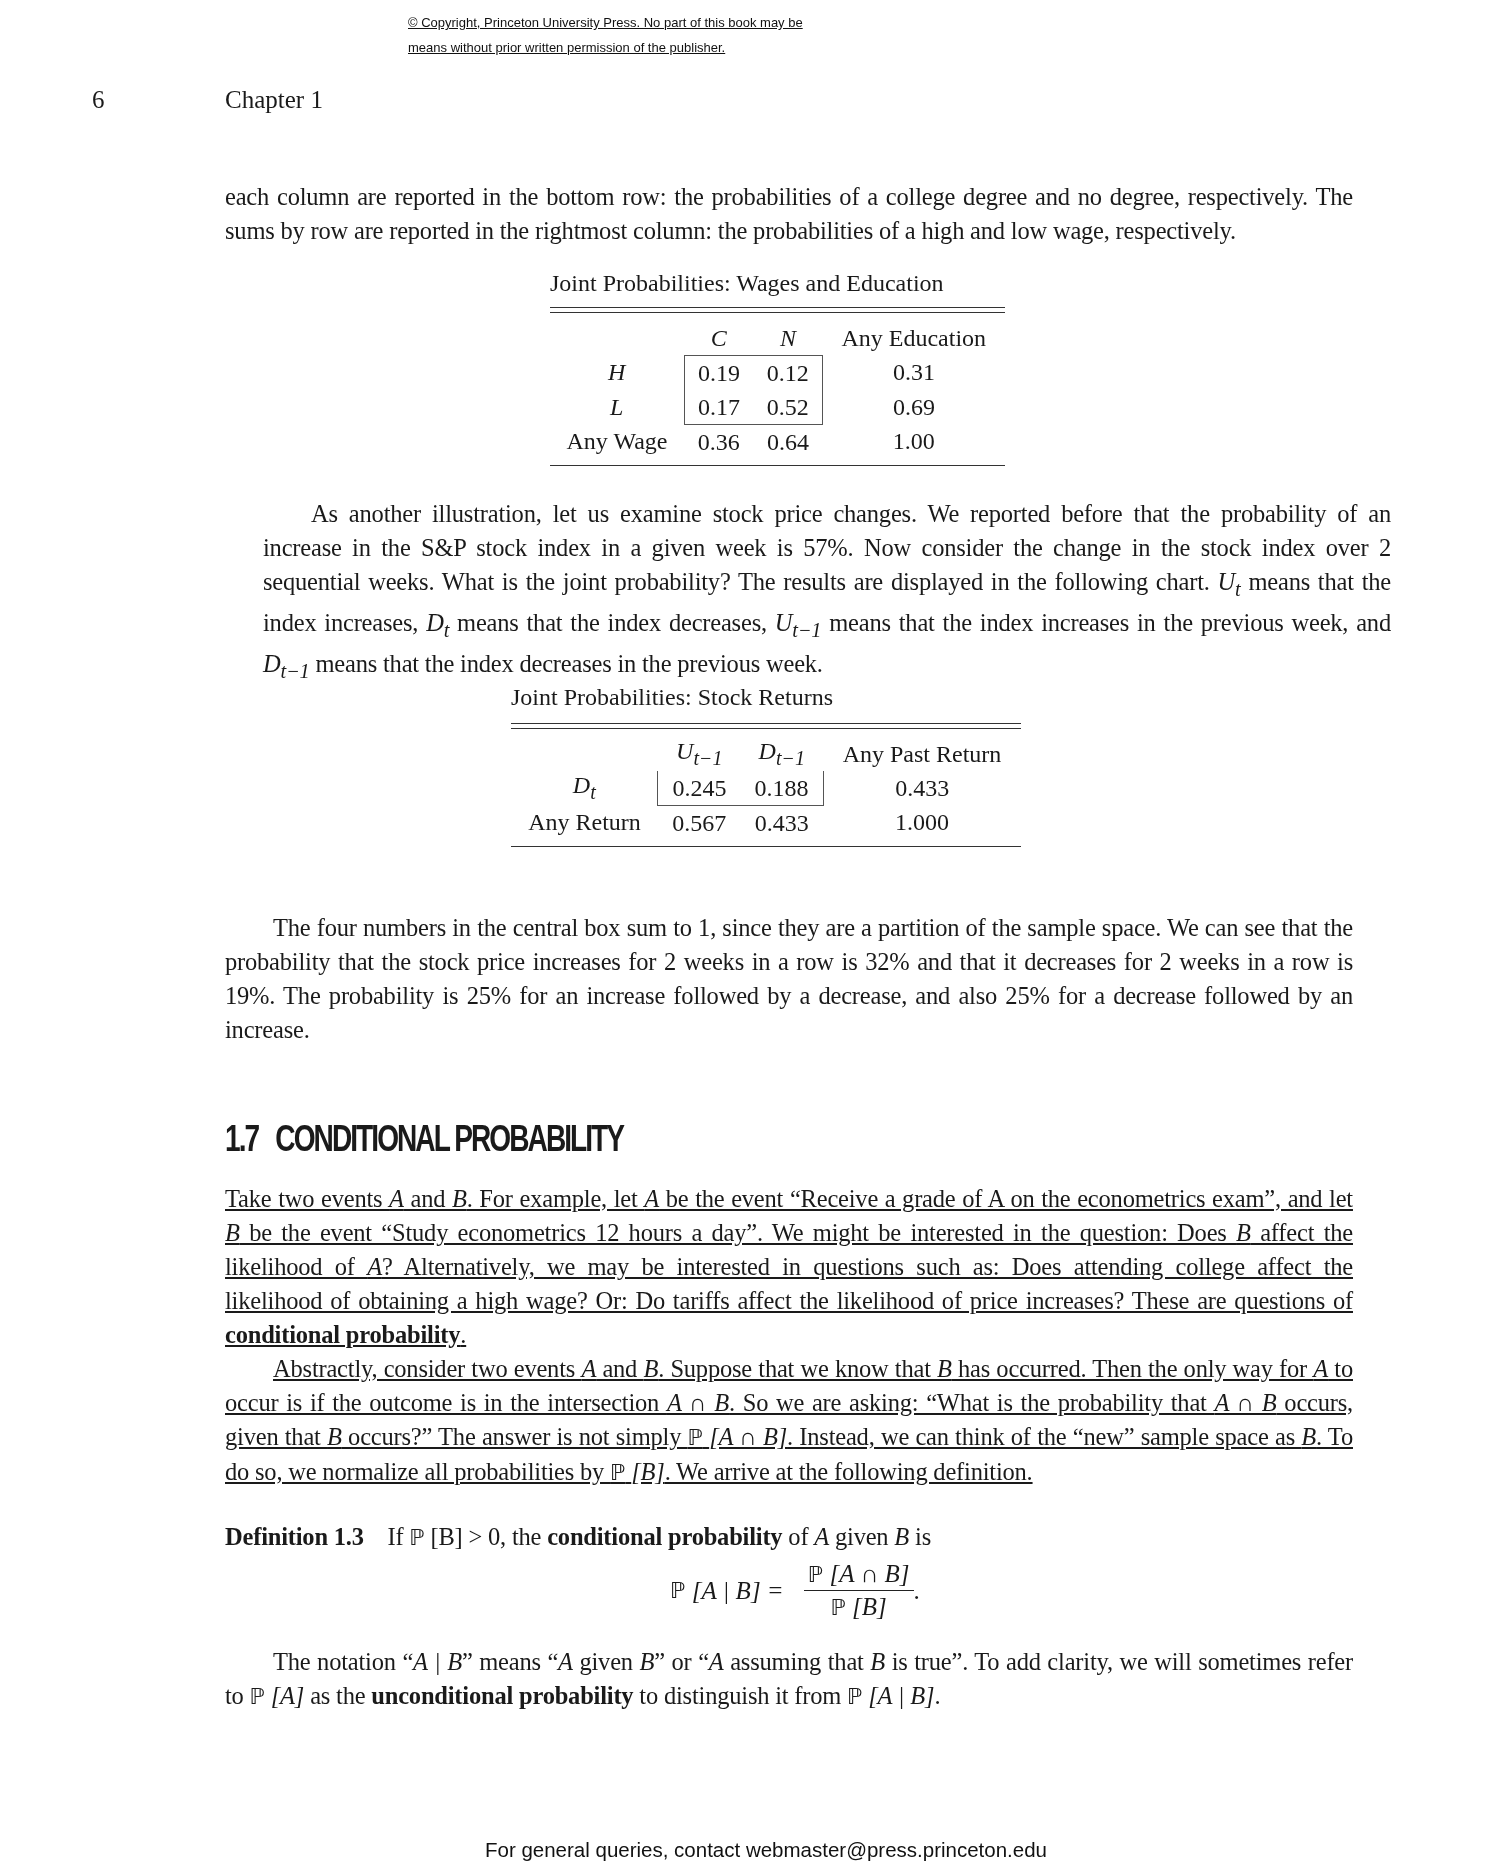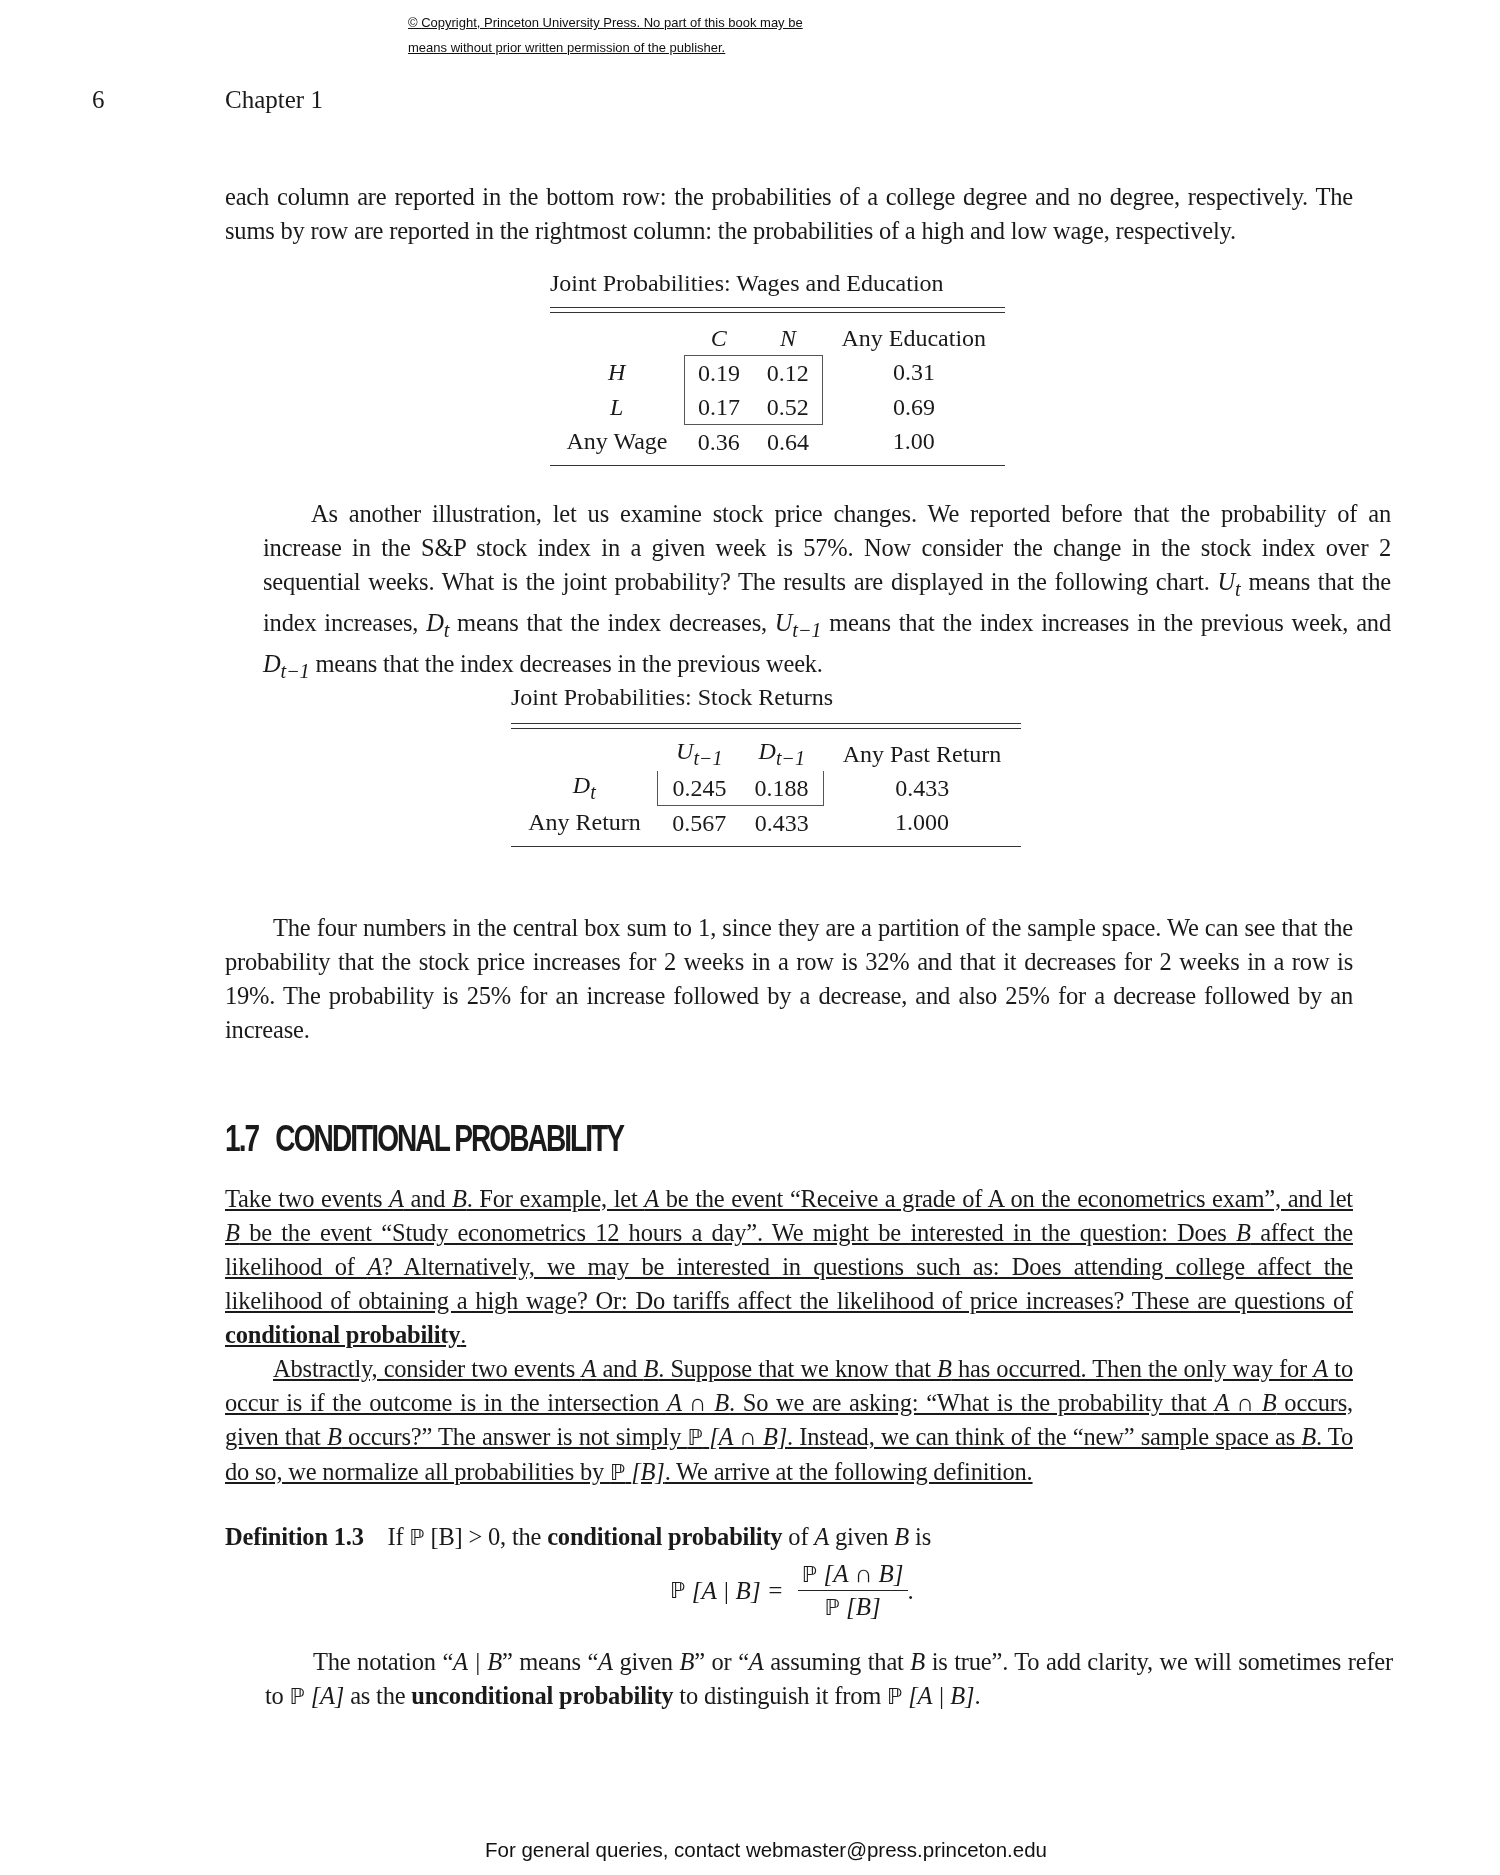--- a/index.html
+++ b/index.html
@@ -23,21 +23,21 @@
   .box-tr { border-top:1.5px solid #555; border-right:1.5px solid #555; }
   .box-bl { border-bottom:1.5px solid #555; border-left:1.5px solid #555; }
   .box-br { border-bottom:1.5px solid #555; border-right:1.5px solid #555; }
   i { font-style:italic; }
   .section-heading { left:225px; top:1118px; font-family:"Liberation Sans", "DejaVu Sans", sans-serif;
                      font-weight:bold; font-size:36px; letter-spacing:-2.5px; transform:scaleX(0.78);
                      transform-origin:left center; }
   .section-heading .num { margin-right:22px; }
   .def-label { font-weight:bold; }
   .formula { left:670px; top:1560px; font-size:25px; display:flex; align-items:center; }
-  .frac { display:inline-flex; flex-direction:column; align-items:center; margin-left:14px; }
+  .frac { display:inline-flex; flex-direction:column; align-items:center; margin-left:20px; }
   .frac .numer { padding:0 4px 2px; border-bottom:1.5px solid #222; }
   .frac .denom { padding-top:2px; }
   .bb { font-family:"DejaVu Sans", sans-serif; font-size:22px; }
   .footer { left:0; width:1500px; top:1838px; text-align:center; font-family:"Liberation Sans", sans-serif;
             font-size:20.5px; color:#111;padding-left:16px; }
 </style>
 </head>
 <body>
 
 <div class="abs copyright">
@@ -135,17 +135,17 @@
 </div>
 <div class="abs formula">
   <span class="bb">ℙ</span>&nbsp;<i>[A | B] =</i>
   <span class="frac">
     <span class="numer"><span class="bb">ℙ</span> <i>[A ∩ B]</i></span>
     <span class="denom"><span class="bb">ℙ</span> <i>[B]</i></span>
   </span>
   <span>.</span>
 </div>
 
-<div class="abs body-text" style="top:1645px;margin-left:40px;">
+<div class="abs body-text" style="top:1645px;">
   <p class="indent"><span>The notation “</span><i>A | B</i><span>” means “</span><i>A</i><span> given </span><i>B</i><span>” or “</span><i>A</i><span> assuming that </span><i>B</i><span> is true”. To add clarity, we will sometimes refer to </span><span class="bb">ℙ</span> <i>[A]</i><span> as the </span><b>unconditional probability</b><span> to distinguish it from </span><span class="bb">ℙ</span> <i>[A | B]</i><span>.</span></p>
 </div>
 
 <div class="abs footer">For general queries, contact webmaster@press.princeton.edu</div>
 
 </body></html>

